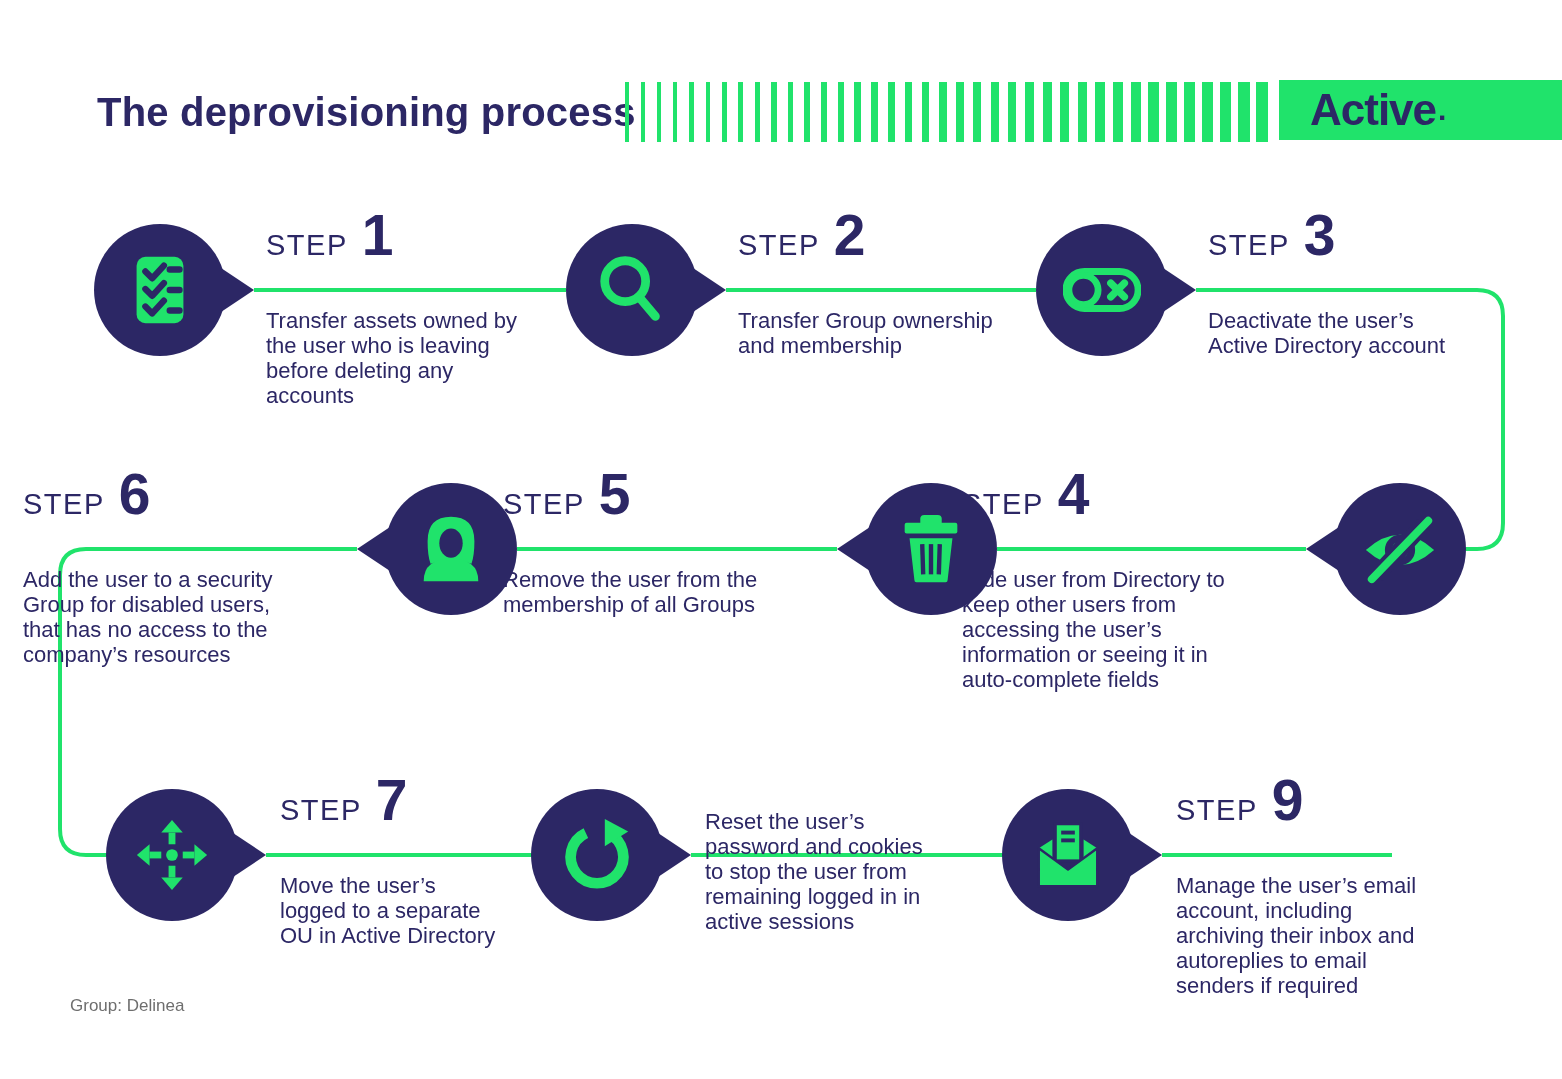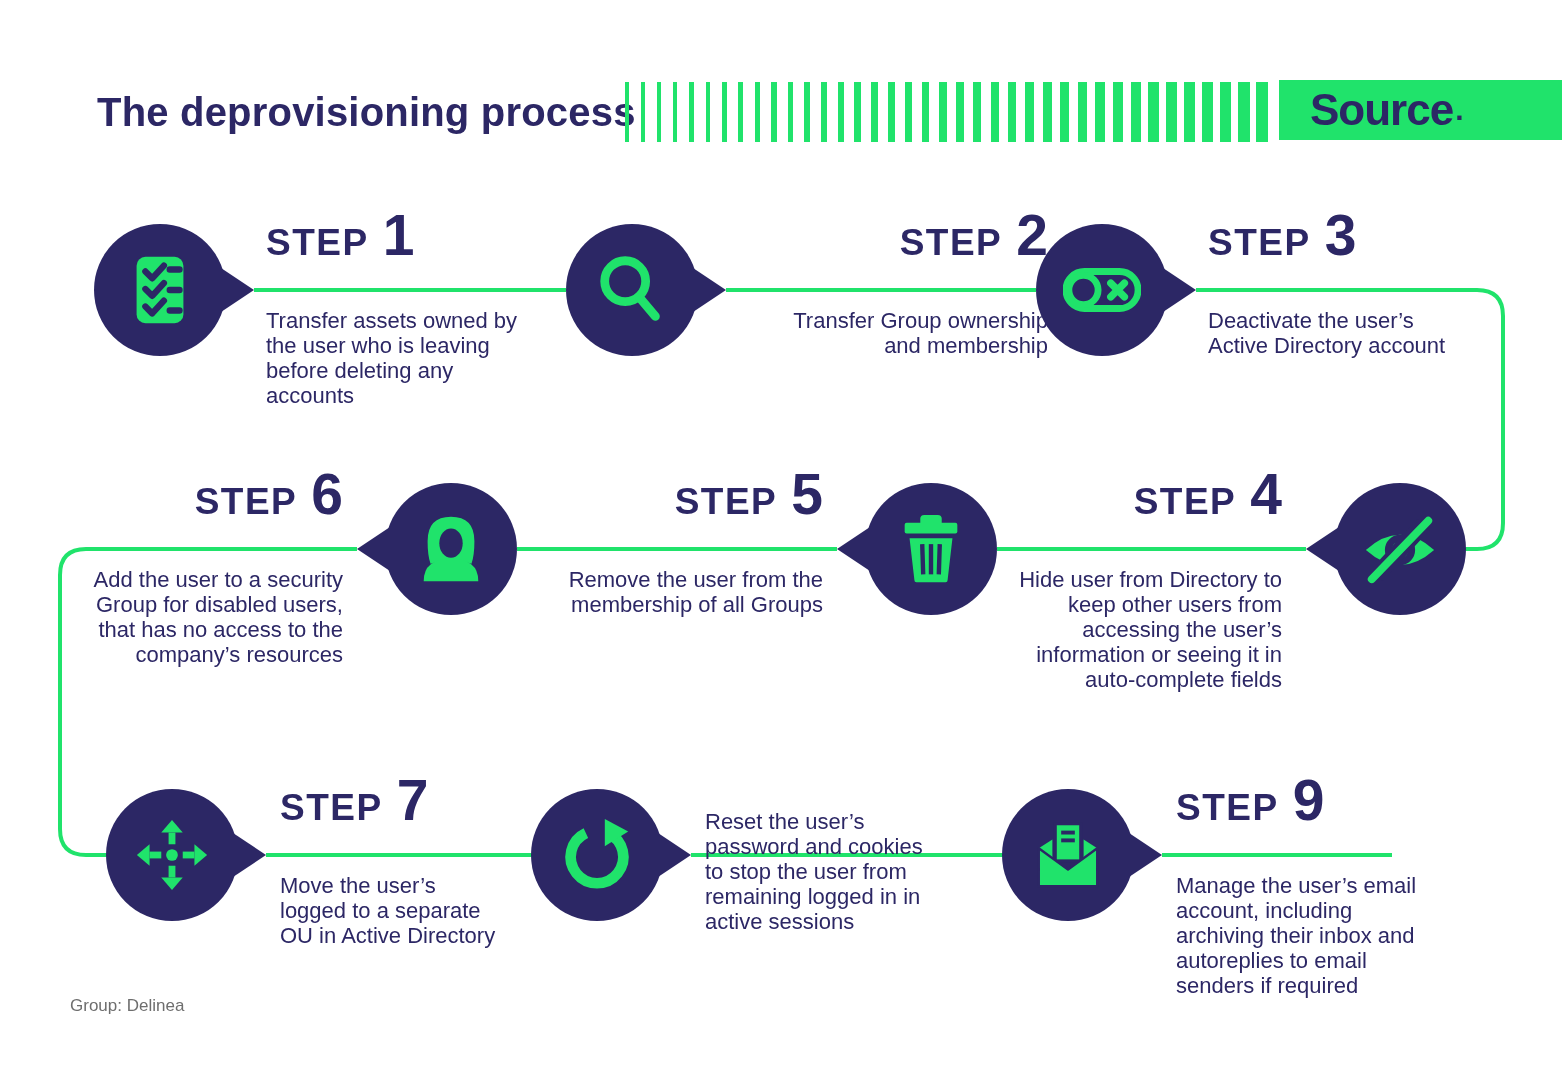--- a/index.html
+++ b/index.html
@@ -33,31 +33,31 @@
   }
   .pt-r::after { left:100%; margin-left:-8px; border-left:36px solid var(--navy); }
   .pt-l::after { right:100%; margin-right:-8px; border-right:36px solid var(--navy); }
   .bubble svg { width:78px; height:78px; }
   
   .fg { fill:var(--green); } .fn { fill:var(--navy); }
   .sg { stroke:var(--green); fill:none; } .sn { stroke:var(--navy); fill:none; }
   .snf { stroke:var(--navy); }
   
   .step-col { position:absolute; }
-  .step-col.right-align { text-align:right; }
+  .step-col.right-align { }
   .label-row { line-height:58px; height:64px; white-space:nowrap; }
-  .step-word { font-size:37px; font-weight:700; letter-spacing:1.5px; }
+  .step-word { font-size:29px; font-weight:400; letter-spacing:1.5px; }
   .step-num  { font-size:57px; font-weight:700; margin-left:14px; }
   .desc { margin-top:38px; font-size:22px; line-height:25px; font-weight:500; white-space:pre-line; }
   
   .b1 { left:94px;  top:224px; } .b2 { left:566px; top:224px; } .b3 { left:1036px; top:224px; }
   .b4 { left:1334px;top:483px; } .b5 { left:865px; top:483px; } .b6 { left:385px;  top:483px; }
   .b7 { left:106px; top:789px; } .b8 { left:531px; top:789px; } .b9 { left:1002px; top:789px; }
   .c1 { left:266px;  top:206px; width:300px; }
-  .c2 { left:738px;  top:206px; width:310px;text-align:right; }
+  .c2 { left:738px;  top:206px; width:310px; }
   .c3 { left:1208px; top:206px; width:310px; }
   .c4 { right:280px; top:465px; width:320px; }
   .c5 { right:739px; top:465px; width:320px; }
   .c6 { left:23px;   top:465px; width:320px; }
   .c7 { left:280px;  top:771px; width:300px; }
   .c8 { left:705px;  top:771px; width:300px; }
   .c9 { left:1176px; top:771px; width:300px; }
   .source { position:absolute; left:70px; top:996px; font-size:17px; color:var(--gray); font-weight:400; }
 </style>
 </head>
@@ -102,21 +102,21 @@
       <div class="bar" style="width: 10.32px; margin-right: 7.54px;"></div>
       <div class="bar" style="width: 10.54px; margin-right: 7.38px;"></div>
       <div class="bar" style="width: 10.76px; margin-right: 7.22px;"></div>
       <div class="bar" style="width: 10.98px; margin-right: 7.06px;"></div>
       <div class="bar" style="width: 11.2px; margin-right: 6.9px;"></div>
       <div class="bar" style="width: 11.42px; margin-right: 6.74px;"></div>
       <div class="bar" style="width: 11.64px; margin-right: 6.58px;"></div>
     </div>
 
   <div class="logo-block">
-    <span class="logo-text">Source</span>
+    <span class="logo-text">Active</span>
       <span class="logo-dot">.</span>
   </div>
 
   <svg class="lines" viewBox="0 0 1562 1079">
     <path d="M254 290 H566"></path>
     <path d="M726 290 H1036"></path>
     <path d="M1196 290 H1477 Q1503 290 1503 316 V523 Q1503 549 1477 549 H1464"></path>
     <path d="M997 549 H1306"></path>
     <path d="M517 549 H837"></path>
     <path d="M357 549 H86 Q60 549 60 575 V829 Q60 855 86 855 H108"></path>

